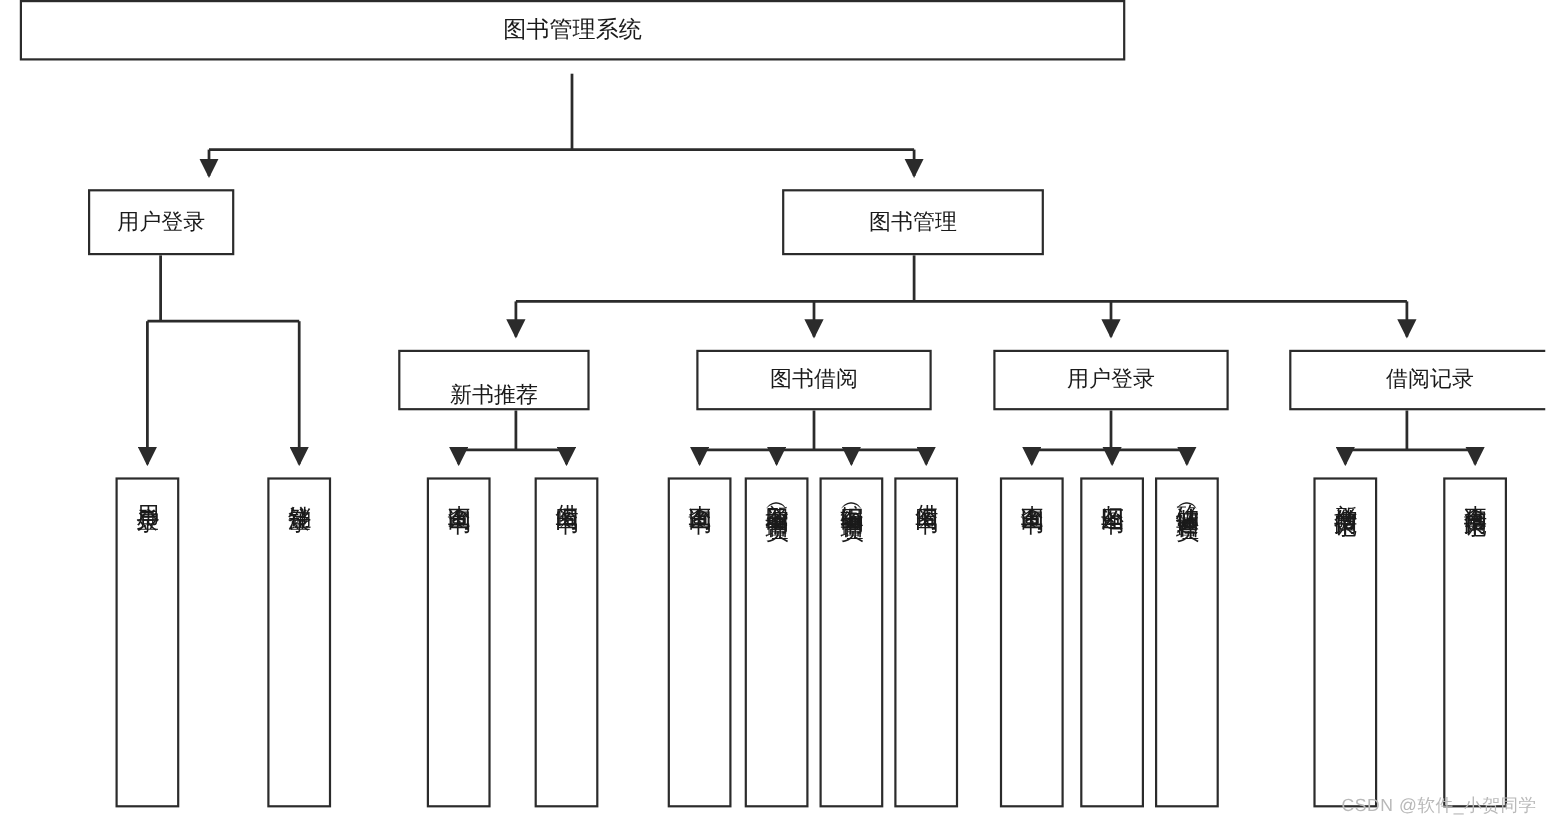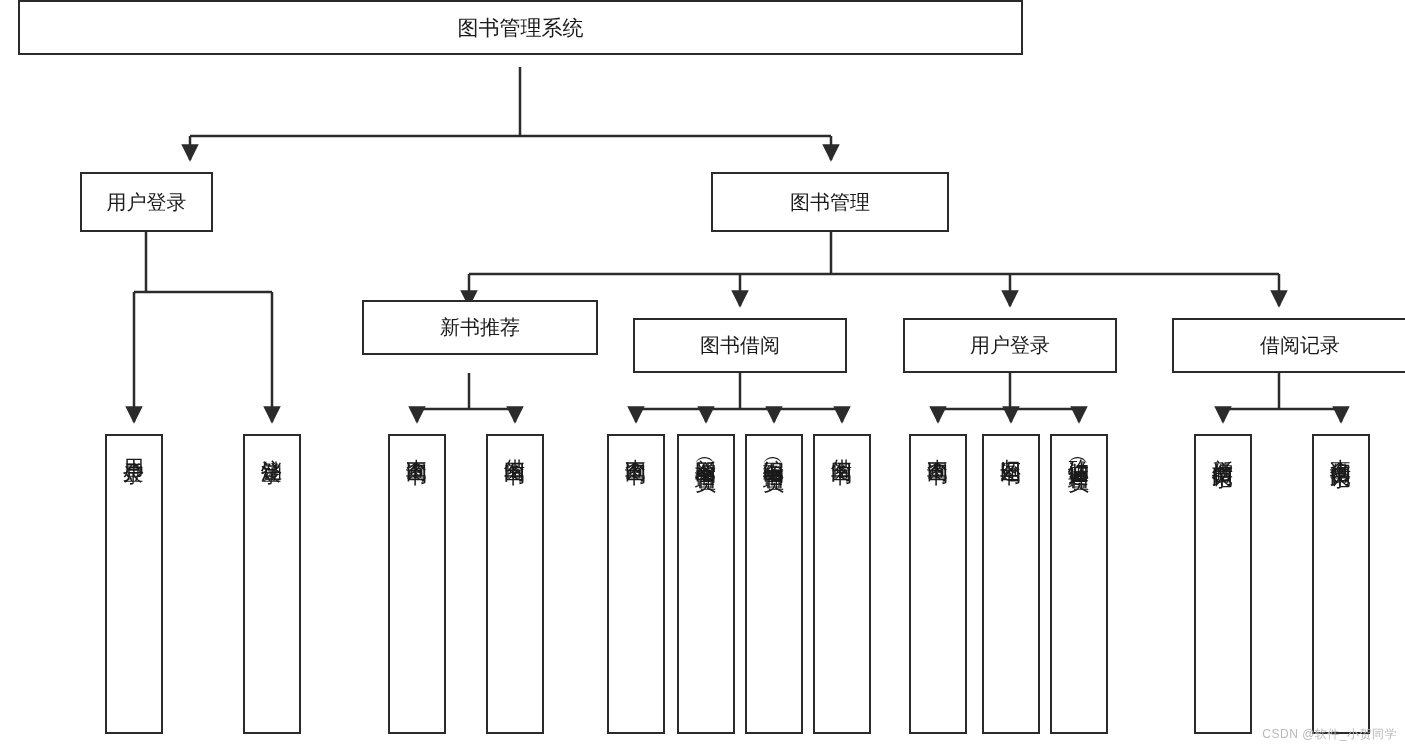--- a/index.html
+++ b/index.html
@@ -60,21 +60,21 @@
     text-orientation: upright;
     font-size: 21px;
     line-height: 1.0;
     letter-spacing: 2px;
     white-space: nowrap;
   }
   .watermark {
     position: absolute;
     right: 8px;
     bottom: 4px;
-    font-size: 12px;
+    font-size: 16px;
     color: #b9b9b9;
     letter-spacing: 0.5px;
     white-space: nowrap;
     user-select: none;
   }
 </style>
 </head>
 <body>
 
 <div id="diagram-root">
@@ -133,21 +133,21 @@
     <span class="label">图书管理系统</span>
   </div>
 
   <div class="node branch" style="left: 80px; top: 172px; width: 133px; height: 60px;">
     <span class="label">用户登录</span>
   </div>
   <div class="node branch" style="left: 711px; top: 172px; width: 238px; height: 60px;">
     <span class="label">图书管理</span>
   </div>
 
-  <div class="node branch" style="left: 362px; top: 300px; width: 236px; height: 55px;">
+  <div class="node branch" style="left: 362px; top: 318px; width: 174px; height: 55px; align-items: flex-end;">
     <span class="label">新书推荐</span>
   </div>
   <div class="node branch" style="left: 633px; top: 318px; width: 214px; height: 55px;">
     <span class="label">图书借阅</span>
   </div>
   <div class="node branch" style="left: 903px; top: 318px; width: 214px; height: 55px;">
     <span class="label">用户登录</span>
   </div>
   <div class="node branch" style="left: 1172px; top: 318px; width: 256px; height: 55px;">
     <span class="label">借阅记录</span>

